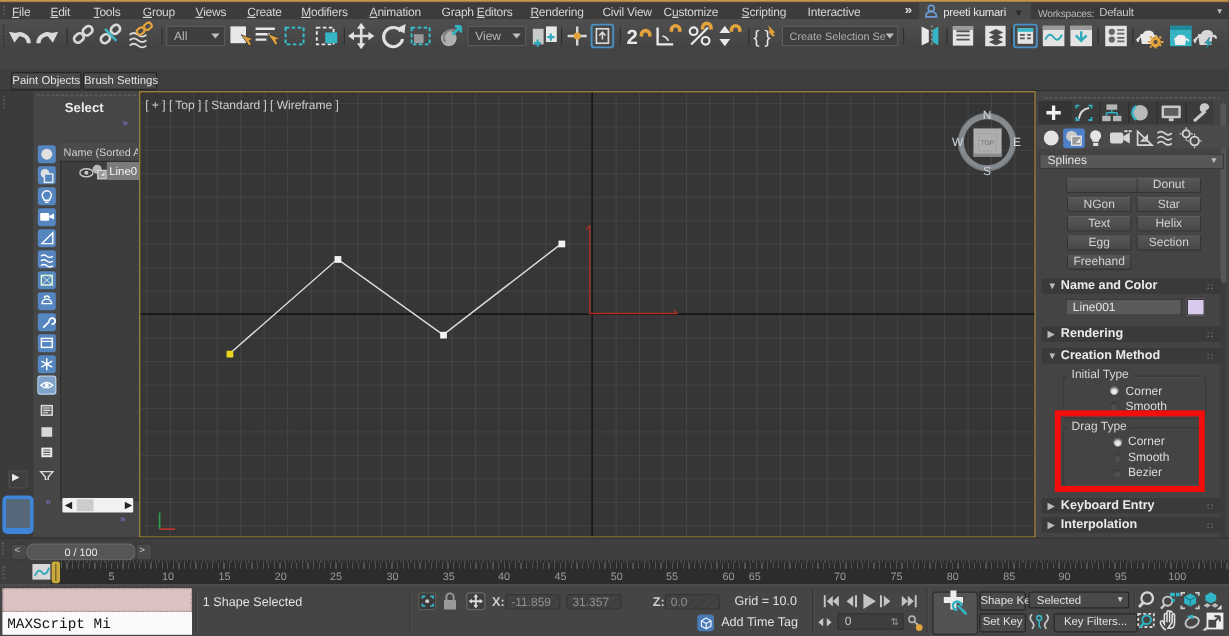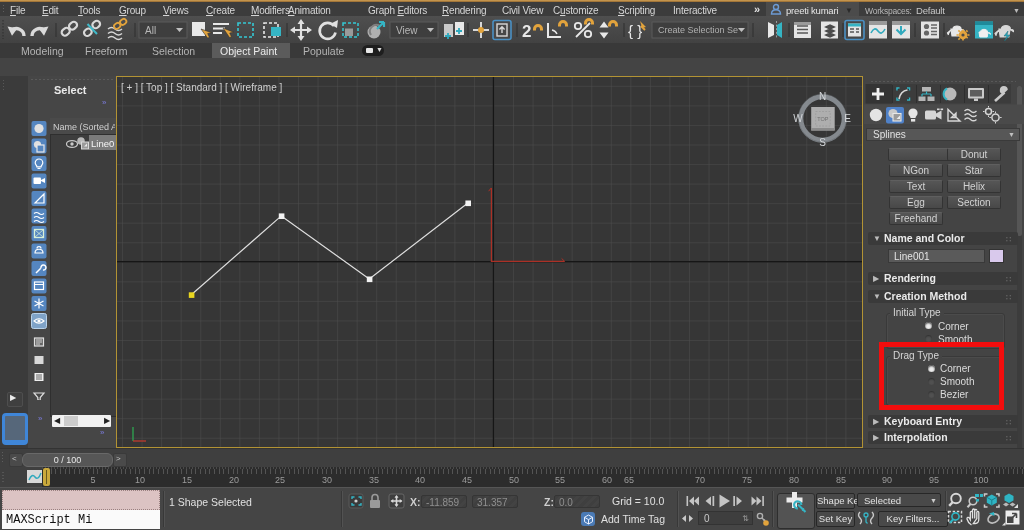--- a/index.html
+++ b/index.html
@@ -36,21 +36,21 @@
 
 <div class="abs" id="menubar" style="left:0;top:2px;width:1024px;height:27px;background:#3c3c3c;border-bottom:1px solid #2e2e2e;box-sizing:border-box;padding-left:41px;">
  <div class="abs" style="left:2px;top:2px;width:3px;height:10px;background-image:radial-gradient(#5e5e5e 40%,transparent 45%);background-size:3px 3px;"></div>
  <span class="mi" style="left:10px"><u>F</u>ile</span>
  <span class="mi" style="left:42px"><u>E</u>dit</span>
  <span class="mi" style="left:78px"><u>T</u>ools</span>
  <span class="mi" style="left:119px"><u>G</u>roup</span>
  <span class="mi" style="left:163px"><u>V</u>iews</span>
  <span class="mi" style="left:206px"><u>C</u>reate</span>
  <span class="mi" style="left:251px"><u>M</u>odifiers</span>
- <span class="mi" style="left:288px"><u>A</u>nimation</span>
+ <span class="mi" style="left:308px"><u>A</u>nimation</span>
  <span class="mi" style="left:368px">Graph <u>E</u>ditors</span>
  <span class="mi" style="left:442px"><u>R</u>endering</span>
  <span class="mi" style="left:502px">Civil View</span>
  <span class="mi" style="left:553px">C<u>u</u>stomize</span>
  <span class="mi" style="left:618px"><u>S</u>cripting</span>
  <span class="mi" style="left:673px">Interactive</span>
  <span class="mi" style="left:754px;top:1px;font-size:11px;font-weight:bold;color:#e2e2e2">»</span>
  <div class="abs" style="left:766px;top:0;width:93px;height:14px;background:#4b4b4b;"></div>
  <svg class="abs" style="left:770px;top:1px" width="12" height="12" viewBox="0 0 12 12">
         <circle cx="6" cy="4" r="2.5" fill="none" stroke="#6d9bd4" stroke-width="1.4"></circle>
@@ -215,32 +215,25 @@
 
  <rect x="975" y="5.5" width="18" height="17" fill="#35b4c4"></rect>
         <rect x="975" y="5.5" width="18" height="3.5" fill="#1f8a9a"></rect>
  <path d="M979 16 h9 l-0.8 5 h-7.4z M988 17 c1.6-0.8 2.8 0 2.4 1.6 M980.5 16 c-0.5-3.5 7.5-3.5 7 0" fill="#f0f0f0" stroke="#f0f0f0" stroke-width="1"></path>
 
  <path d="M999 13 h11 l-1.2 8 h-8.6z M999 14 l-4 3.5 1.2 2.2 M1010 14 c2.2-1.2 4 0 3.4 2.2 M1001.5 13 c-0.6-4.5 9.5-4.5 8.8 0" fill="#d8d8d8" stroke="#d8d8d8" stroke-width="1.2"></path>
  <path d="M1008 15 l-4 5 h3 l-2.5 5 5.5-6 h-3z" fill="#2fa9bd" stroke="#1a6a78" stroke-width="0.5"></path>
 </svg>
 </div>
 
-<div class="abs" style="left:0;top:43px;width:1024px;height:15px;background:#393939;">
- <span class="tab" style="left:21px">Modeling</span>
- <span class="tab" style="left:85px">Freeform</span>
- <span class="tab" style="left:152px">Selection</span>
- <div class="abs" style="left:212px;top:0;width:78px;height:15px;background:#5b5b5b;"></div>
- <span class="tab" style="left:220px;color:#ececec">Object Paint</span>
- <span class="tab" style="left:303px">Populate</span>
- <div class="abs" style="left:362px;top:2px;width:22px;height:11px;background:#1e1e1e;border-radius:6px;"></div>
- <div class="abs" style="left:366px;top:5px;width:7px;height:5px;background:#e8e8e8;border-radius:1px;"></div>
- <span class="abs" style="left:376px;top:3px;font-size:7px;color:#ddd">▼</span>
-</div>
-
+
+<div class="abs" style="left:0;top:58px;width:1024px;height:18px;background:#3e3e3e;border-bottom:1px solid #313131;box-sizing:border-box;">
+ <div class="btn2" style="left:9px;top:2px;width:57px;">Paint Objects</div>
+ <div class="btn2" style="left:69px;top:2px;width:60px;">Brush Settings</div>
+</div>
 
 <div class="abs" style="left:0;top:76px;width:28px;height:372px;background:#3b3b3b;"></div>
 <div class="abs" style="left:2px;top:79px;width:3px;height:12px;background-image:radial-gradient(#585858 40%,transparent 45%);background-size:3px 3px;"></div>
 <div class="abs" style="left:7px;top:392px;width:14px;height:13px;background:#3f3f3f;border:1px solid #4e4e4e;border-radius:2px;z-index:6;"></div>
 <span class="abs" style="left:10px;top:393px;font-size:8px;color:#ececec;z-index:6;">▶</span>
 <div class="abs" style="left:2px;top:413px;width:26px;height:32px;background:#56677a;border:3px solid #3f86d8;border-bottom-width:5px;border-radius:4px;box-sizing:border-box;z-index:6;"></div>
 
 <div class="abs" id="sxp" style="left:28px;top:76px;width:88px;height:372px;background:#464646;">
  <div class="abs" style="left:2px;top:2px;width:84px;height:3px;background-image:radial-gradient(#5a5a5a 35%,transparent 45%);background-size:4px 3px;"></div>
  <span class="abs" style="left:26px;top:8px;font-size:11px;font-weight:bold;color:#eaeaea">Select</span>

